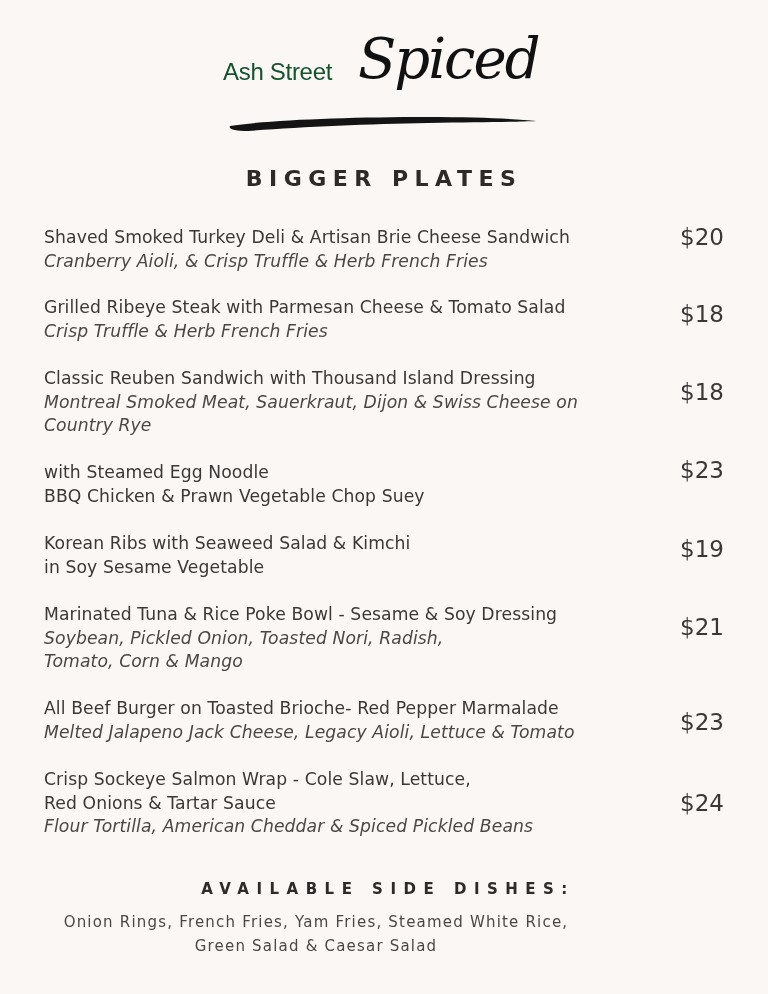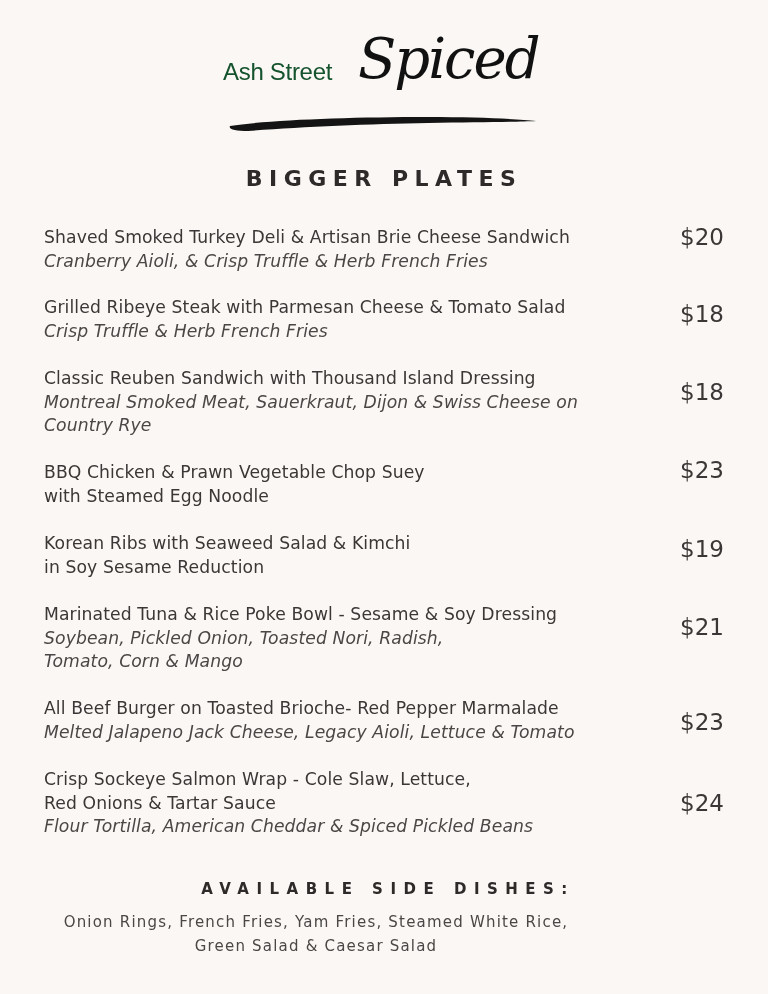--- a/index.html
+++ b/index.html
@@ -146,28 +146,28 @@
   </div>
 
   <div class="item" style="top:141px;">
     <div class="name">Classic Reuben Sandwich with Thousand Island Dressing</div>
     <div class="desc">Montreal Smoked Meat, Sauerkraut, Dijon &amp; Swiss Cheese on</div>
     <div class="desc">Country Rye</div>
     <div class="price" style="top:12px;">$18</div>
   </div>
 
   <div class="item" style="top:235px;">
+    <div class="name">with Steamed Egg Noodle</div>
     <div class="name">BBQ Chicken &amp; Prawn Vegetable Chop Suey</div>
-    <div class="name">with Steamed Egg Noodle</div>
     <div class="price" style="top:-4px;">$23</div>
   </div>
 
   <div class="item" style="top:306px;">
     <div class="name">Korean Ribs with Seaweed Salad &amp; Kimchi</div>
-    <div class="name">in Soy Sesame Reduction</div>
+    <div class="name">in Soy Sesame Vegetable</div>
     <div class="price" style="top:4px;">$19</div>
   </div>
 
   <div class="item" style="top:377px;">
     <div class="name">Marinated Tuna &amp; Rice Poke Bowl - Sesame &amp; Soy Dressing</div>
     <div class="desc">Soybean, Pickled Onion, Toasted Nori, Radish,</div>
     <div class="desc">Tomato, Corn &amp; Mango</div>
     <div class="price" style="top:11px;">$21</div>
   </div>
 

